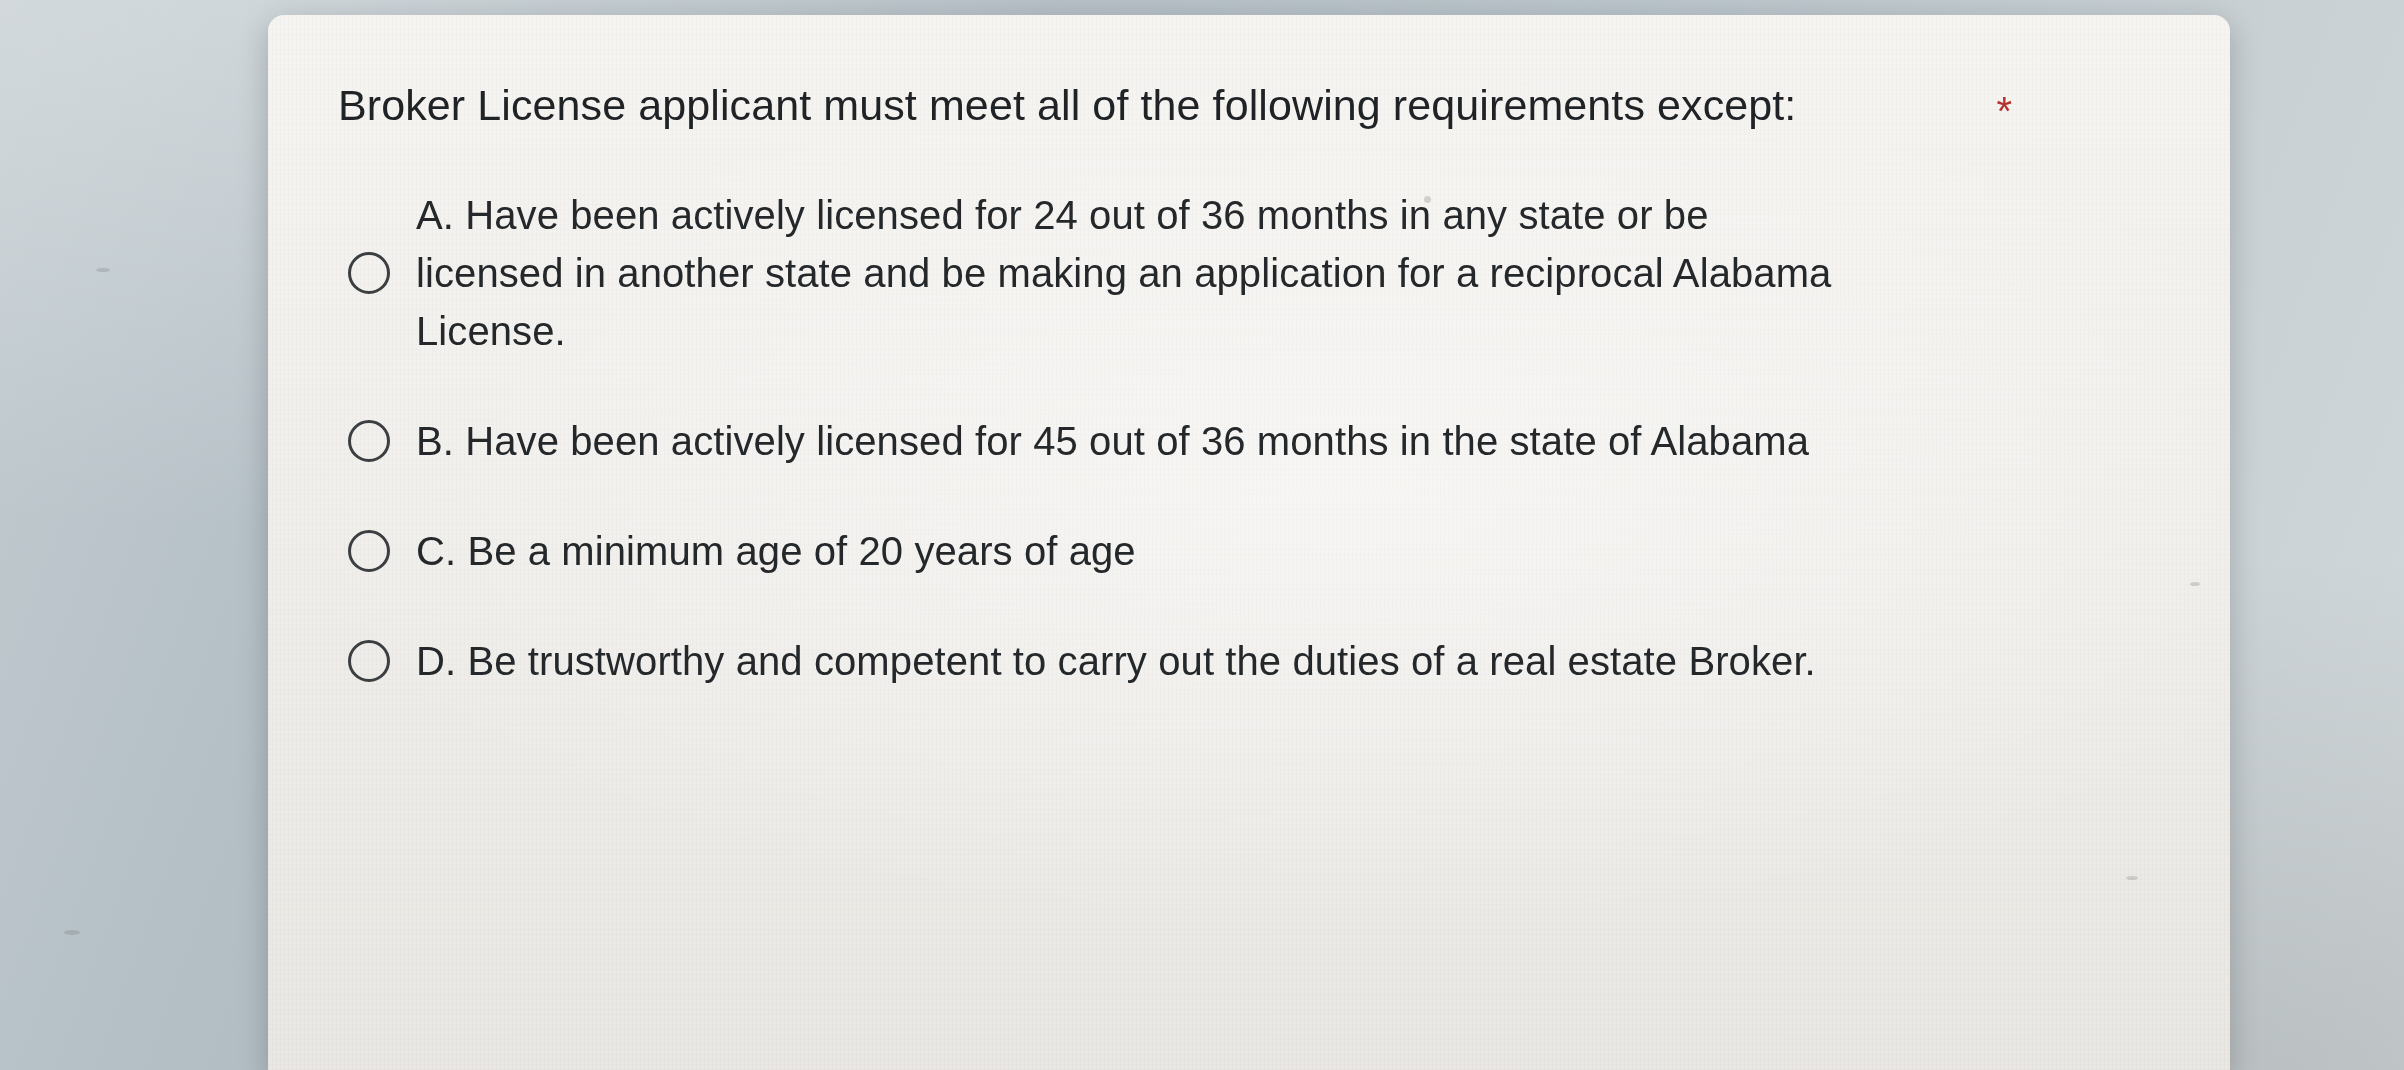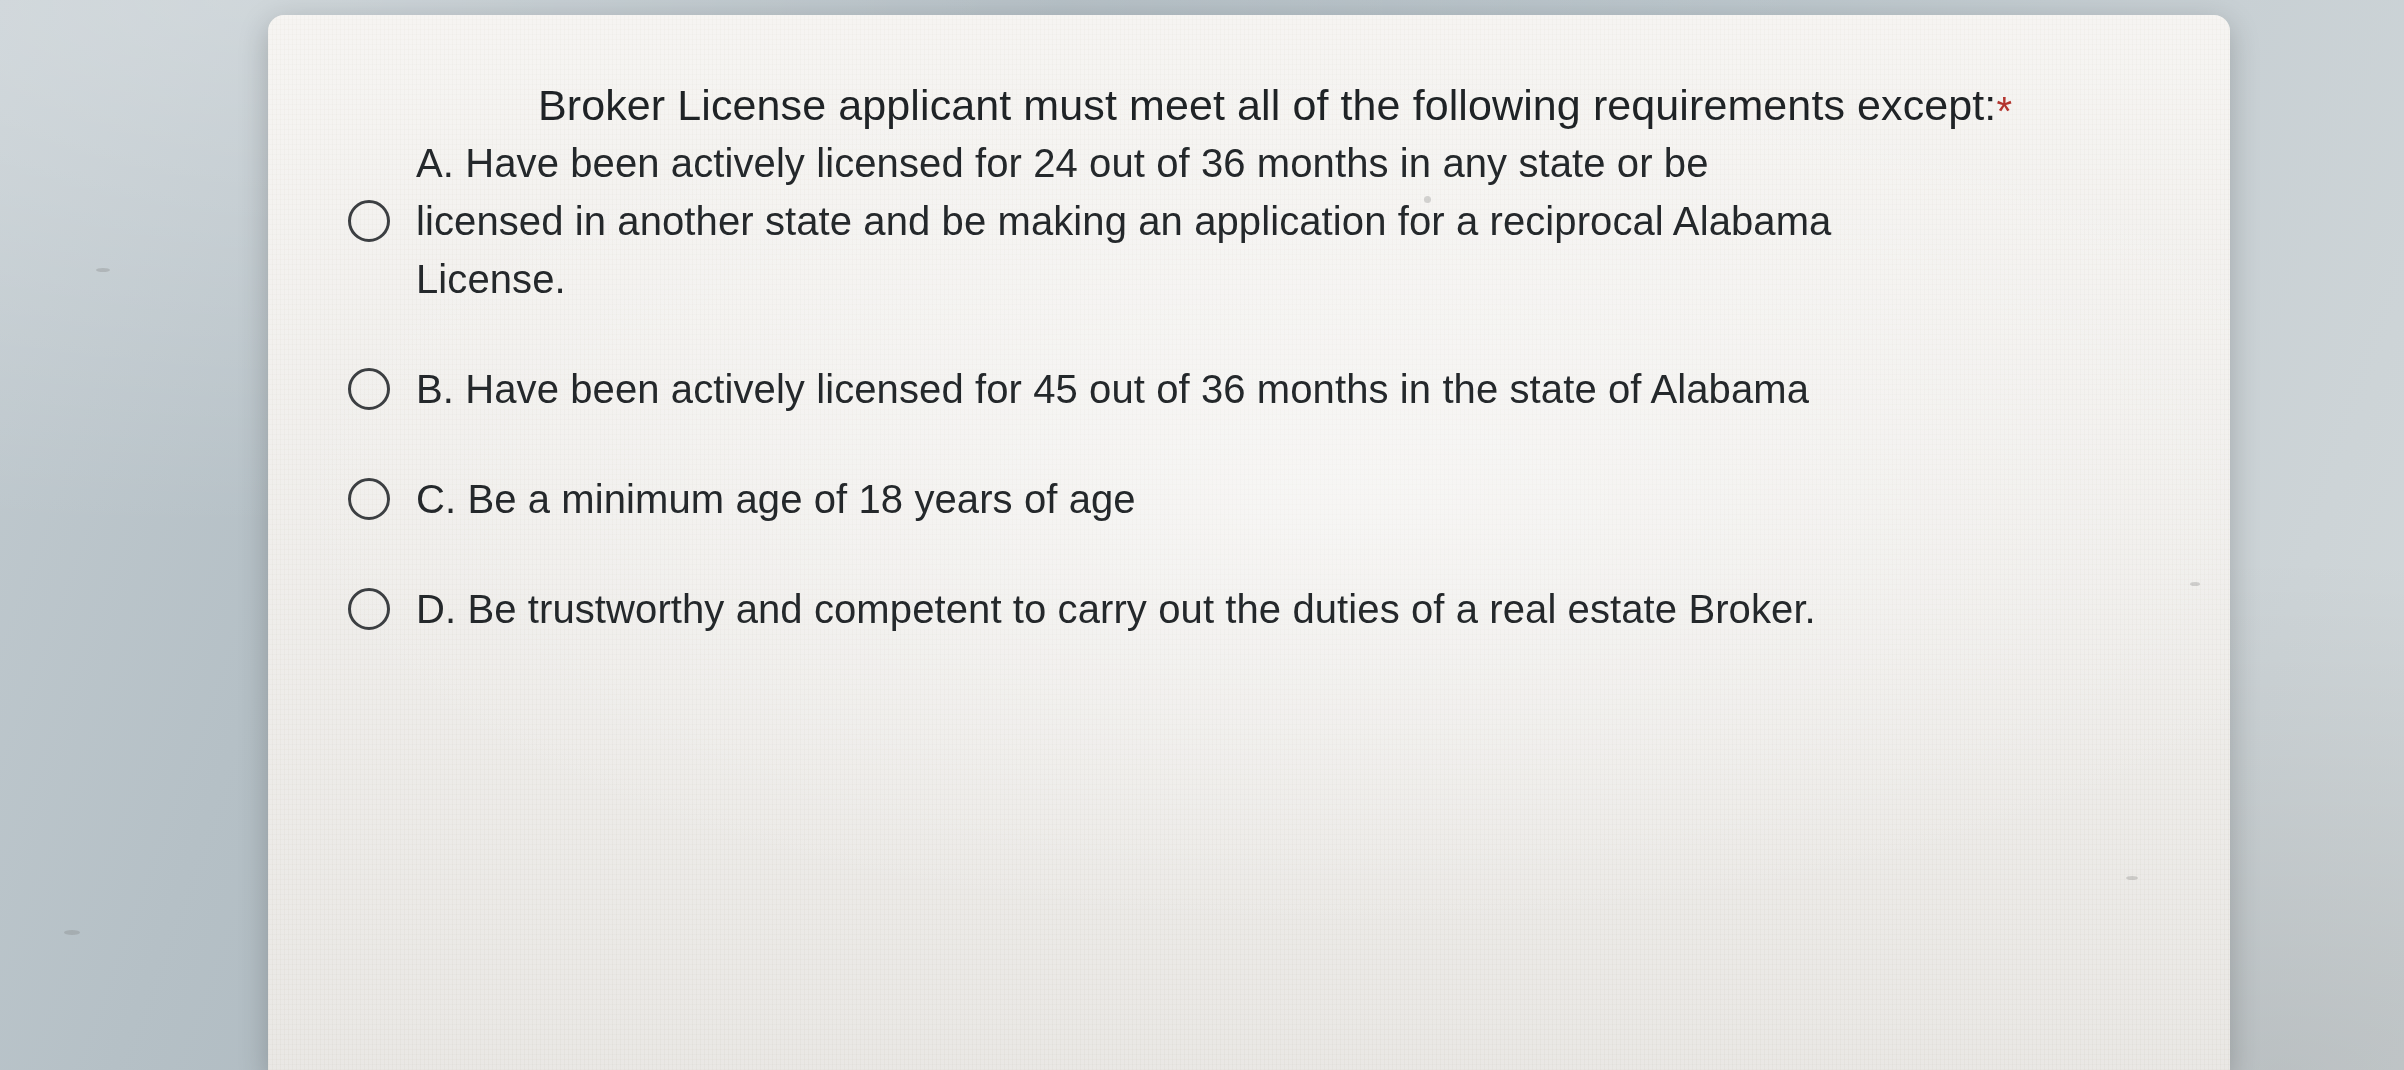--- a/index.html
+++ b/index.html
@@ -65,39 +65,40 @@
 
   .card-inner {
     position: relative;
     z-index: 3;
     padding: 62px 70px 0 70px;
   }
 
   .question-row {
     display: flex;
     align-items: flex-start;
-    justify-content: flex-end;
+    justify-content: space-between;
   }
   .question-title {
     font-size: 43px;
     line-height: 1.33;
     color: #1f2326;
     letter-spacing: 0.1px;
     max-width: 1730px;
     font-weight: 400;
   }
   .required-star {
     color: #b3342e;
     font-size: 40px;
     line-height: 1;
     margin: 14px 148px 0 0;
     flex: 0 0 auto;
   }
 
   .options {
+    margin-top: 52px;
   }
   .option {
     display: flex;
     align-items: center;
     gap: 26px;
     margin-bottom: 52px;
   }
   .radio {
     flex: 0 0 auto;
     width: 42px;
@@ -151,21 +152,21 @@
         <span class="option-text">A. Have been actively licensed for 24 out of 36 months in any state or be licensed in another state and be making an application for a reciprocal Alabama License.</span>
       </div>
 
       <div class="option">
         <span class="radio"></span>
         <span class="option-text">B. Have been actively licensed for 45 out of 36 months in the state of Alabama</span>
       </div>
 
       <div class="option">
         <span class="radio"></span>
-        <span class="option-text">C. Be a minimum age of 18 years of age</span>
+        <span class="option-text">C. Be a minimum age of 20 years of age</span>
       </div>
 
       <div class="option">
         <span class="radio"></span>
         <span class="option-text">D. Be trustworthy and competent to carry out the duties of a real estate Broker.</span>
       </div>
 
     </div>
   </div>
 </div>

